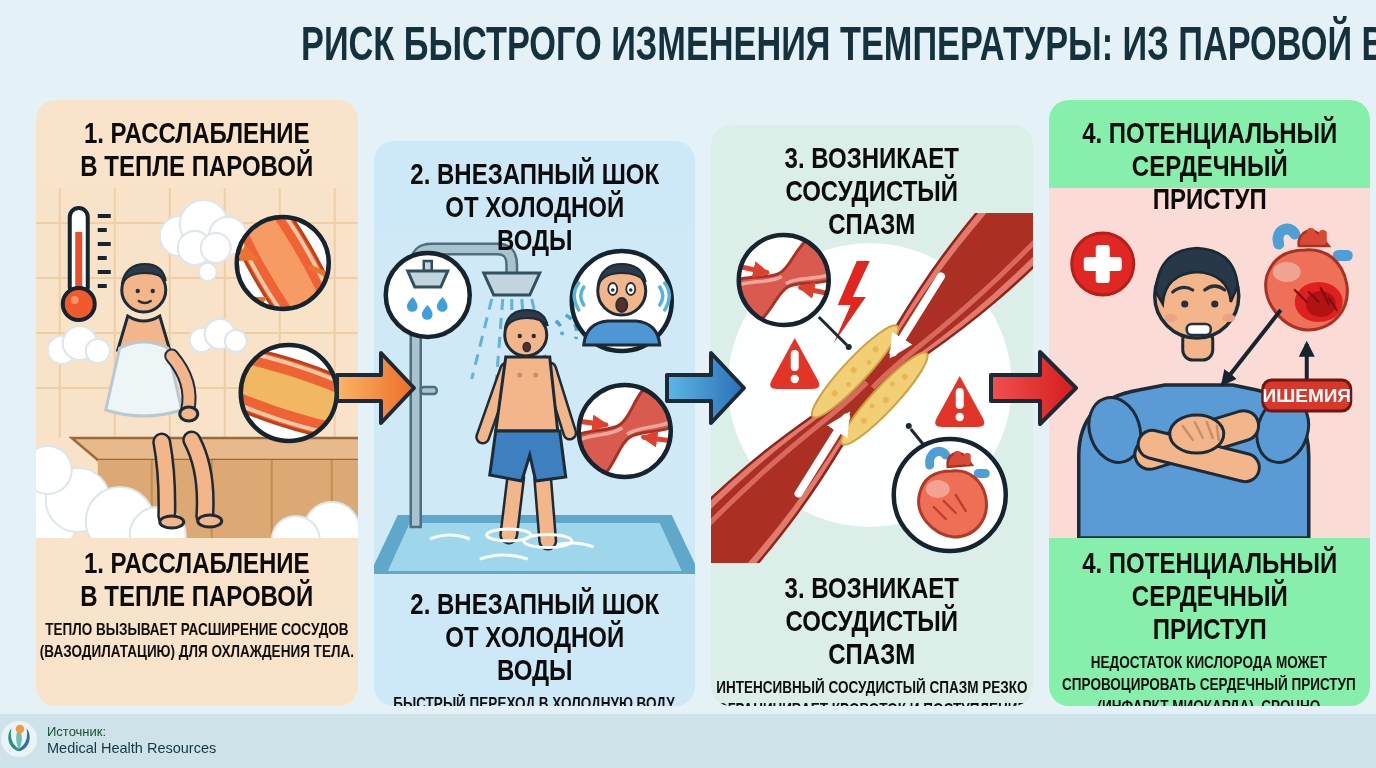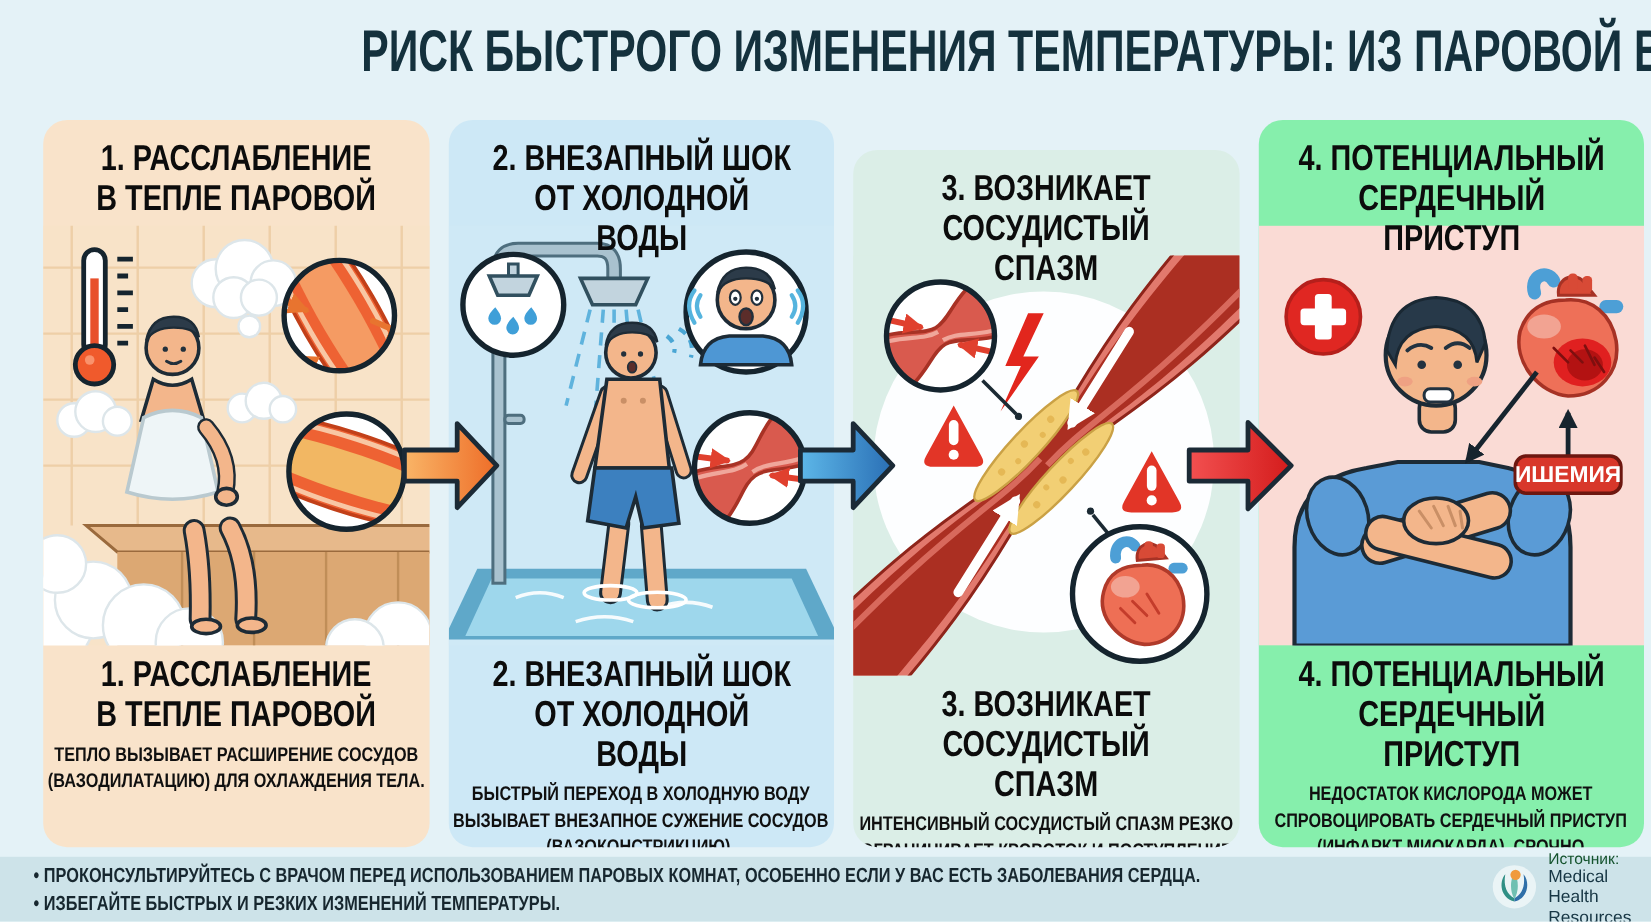--- a/index.html
+++ b/index.html
@@ -17,21 +17,21 @@
   }
   h1 .cond{transform:scaleX(0.70);}
   .panels{
     position:absolute;top:100px;left:36px;width:1334px;height:606px;
     display:flex;gap:16px;
   }
   .panel{
     flex:1;border-radius:20px;overflow:hidden;position:relative;
     display:flex;flex-direction:column;
   }
-  .p1{background:#f9e3ca;} .p2{background:#cde8f6;}
+  .p1{background:#f9e3ca;} .p2{background:#cde8f6;margin-top:41px;}
   .p3{background:#dbeee7;margin-top:25px;} .p4{background:#86efac;}
   .step-heading{
     margin-top:16px;height:72px;text-align:center;font-weight:800;
     font-size:30px;line-height:1.1;color:#0c0c0c;white-space:pre-line;
     transform:scaleX(0.80);transform-origin:top center;
   }
   .illu{height:350px;flex:none;}
   .illu svg{display:block;width:100%;height:100%;}
   .caption{flex:1;text-align:center;padding-top:8px;}
   .cap-title{
@@ -460,24 +460,20 @@
     <defs>
         <linearGradient id="gRd" x1="0" y1="0" x2="1" y2="0">
           <stop offset="0" stop-color="#f25050"></stop>
           <stop offset="1" stop-color="#d41c1c"></stop>
         </linearGradient>
       </defs>
     <polygon points="3,33 52,33 52,10 88,46 52,82 52,59 3,59" fill="url(#gRd)" stroke="#1b2a36" stroke-width="4" stroke-linejoin="round"></polygon>
   </svg>
 
   <footer>
-    <ul class="notes">
-      <li>ПРОКОНСУЛЬТИРУЙТЕСЬ С ВРАЧОМ ПЕРЕД ИСПОЛЬЗОВАНИЕМ ПАРОВЫХ КОМНАТ, ОСОБЕННО ЕСЛИ У ВАС ЕСТЬ ЗАБОЛЕВАНИЯ СЕРДЦА.</li>
-      <li>ИЗБЕГАЙТЕ БЫСТРЫХ И РЕЗКИХ ИЗМЕНЕНИЙ ТЕМПЕРАТУРЫ.</li>
-    </ul>
     <div class="source">
       <span>
         <svg width="38" height="38" viewBox="0 0 40 40">
           <circle cx="20" cy="20" r="19" fill="#eaf4f6"></circle>
           <path d="M20 33 C 8 30 6 16 12 9 C 10 20 14 27 20 30 Z" fill="#2f8f85"></path>
           <path d="M20 33 C 32 30 34 16 28 9 C 30 20 26 27 20 30 Z" fill="#2f6fa8"></path>
           <path d="M20 31 C 16 24 16 14 20 8 C 24 14 24 24 20 31 Z" fill="#6fc0b2"></path>
           <circle cx="21" cy="9.5" r="4.5" fill="#f09a3c"></circle>
         </svg>
       </span>

